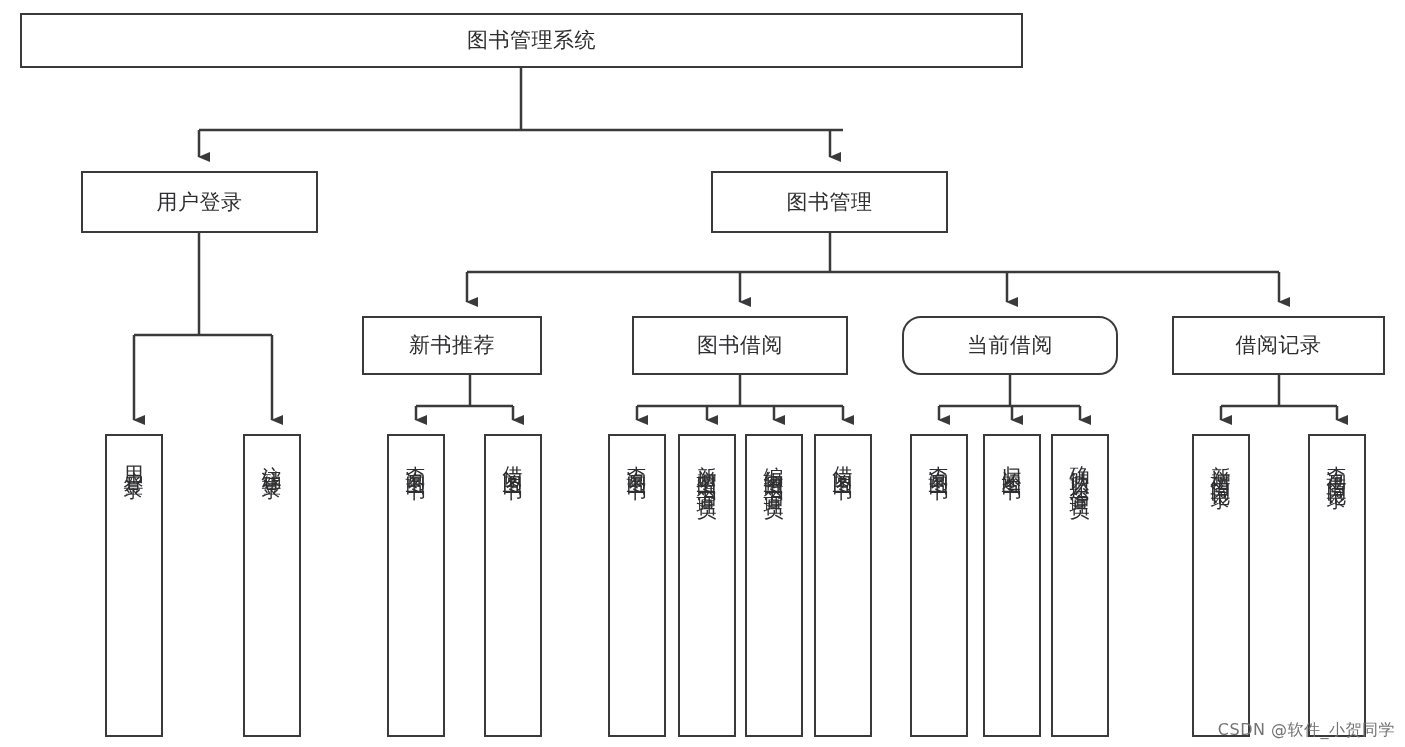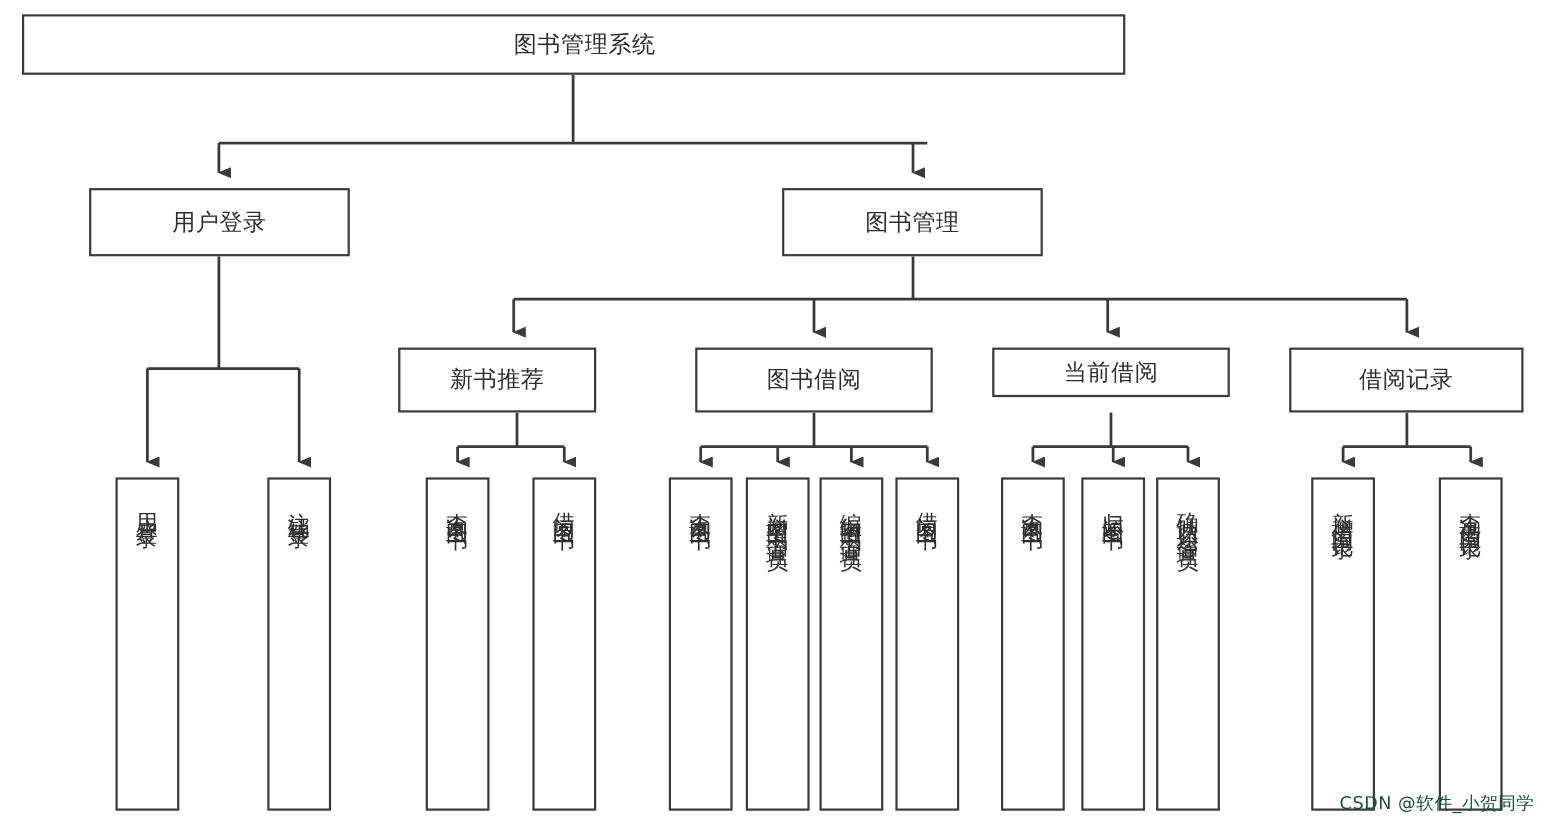--- a/index.html
+++ b/index.html
@@ -52,21 +52,21 @@
     letter-spacing:5px;
     line-height:1;
     white-space:nowrap;
     color:#2e2e30;
   }
   #watermark{
     position:absolute;
     right:10px;
     bottom:6px;
     font-size:16px;
-    color:#14532d;
+    color:#737373;
     letter-spacing:0.5px;
     z-index:5;
     white-space:nowrap;
   }
 </style>
 </head>
 <body>
 
 <div id="canvas">
 
@@ -130,21 +130,21 @@
   <div class="node" id="n-l2-1" style="left: 711px; top: 171px; width: 237px; height: 62px; text-align: right;">
     <span class="lbl">图书管理</span>
   </div>
 
   <div class="node" id="n-l3-0" style="left: 362px; top: 316px; width: 180px; height: 59px;">
     <span class="lbl">新书推荐</span>
   </div>
   <div class="node" id="n-l3-1" style="left: 632px; top: 316px; width: 216px; height: 59px; justify-content: center;">
     <span class="lbl">图书借阅</span>
   </div>
-  <div class="node" id="n-l3-2" style="left: 902px; top: 316px; width: 216px; height: 45px;">
+  <div class="node" id="n-l3-2" style="left: 902px; top: 316px; width: 216px; height: 59px; border-radius: 19px;">
     <span class="lbl">当前借阅</span>
   </div>
   <div class="node" id="n-l3-3" style="left: 1172px; top: 316px; width: 213px; height: 59px;">
     <span class="lbl">借阅记录</span>
   </div>
 
   <div class="node vert" id="n-lf-0" style="left: 105px; top: 434px; width: 58px; height: 303px;">
     <span class="lbl">用户登录</span>
   </div>
   <div class="node vert" id="n-lf-1" style="left: 243px; top: 434px; width: 58px; height: 303px;">

